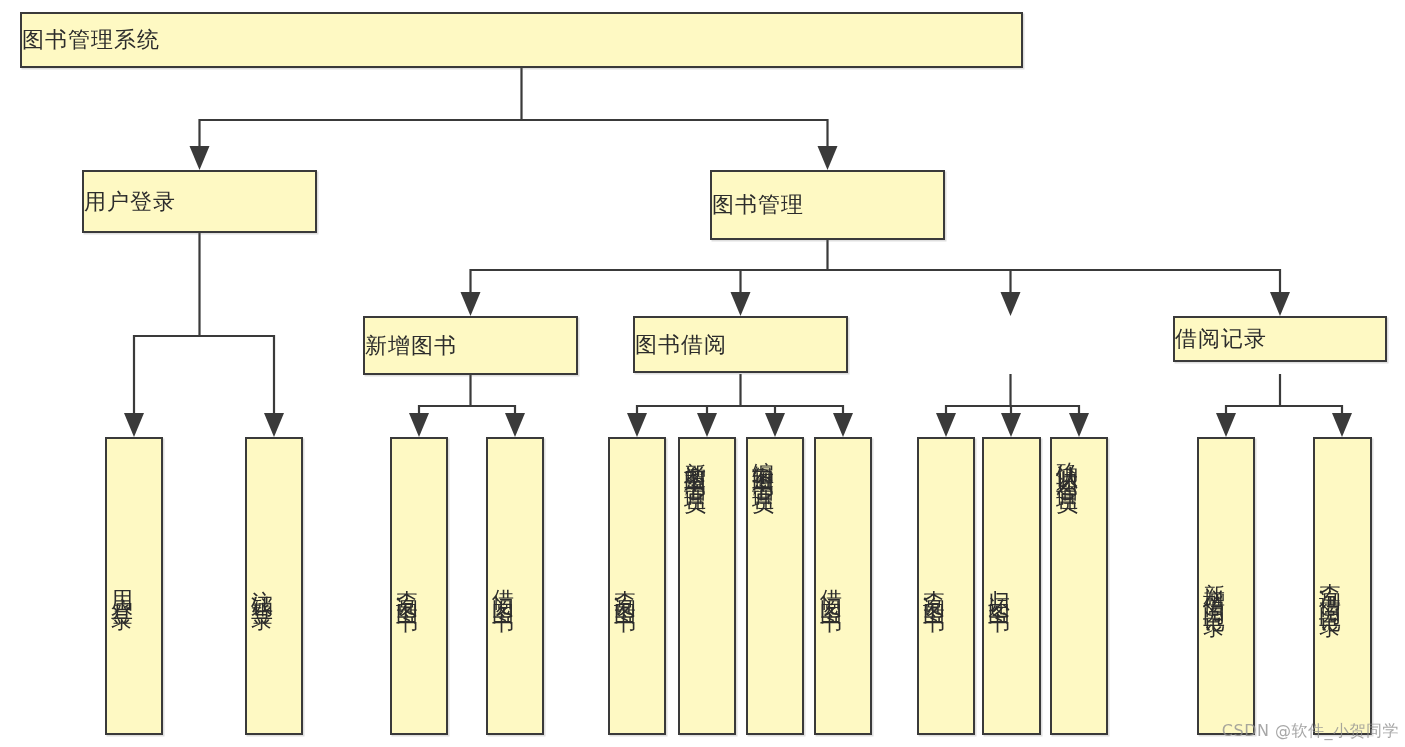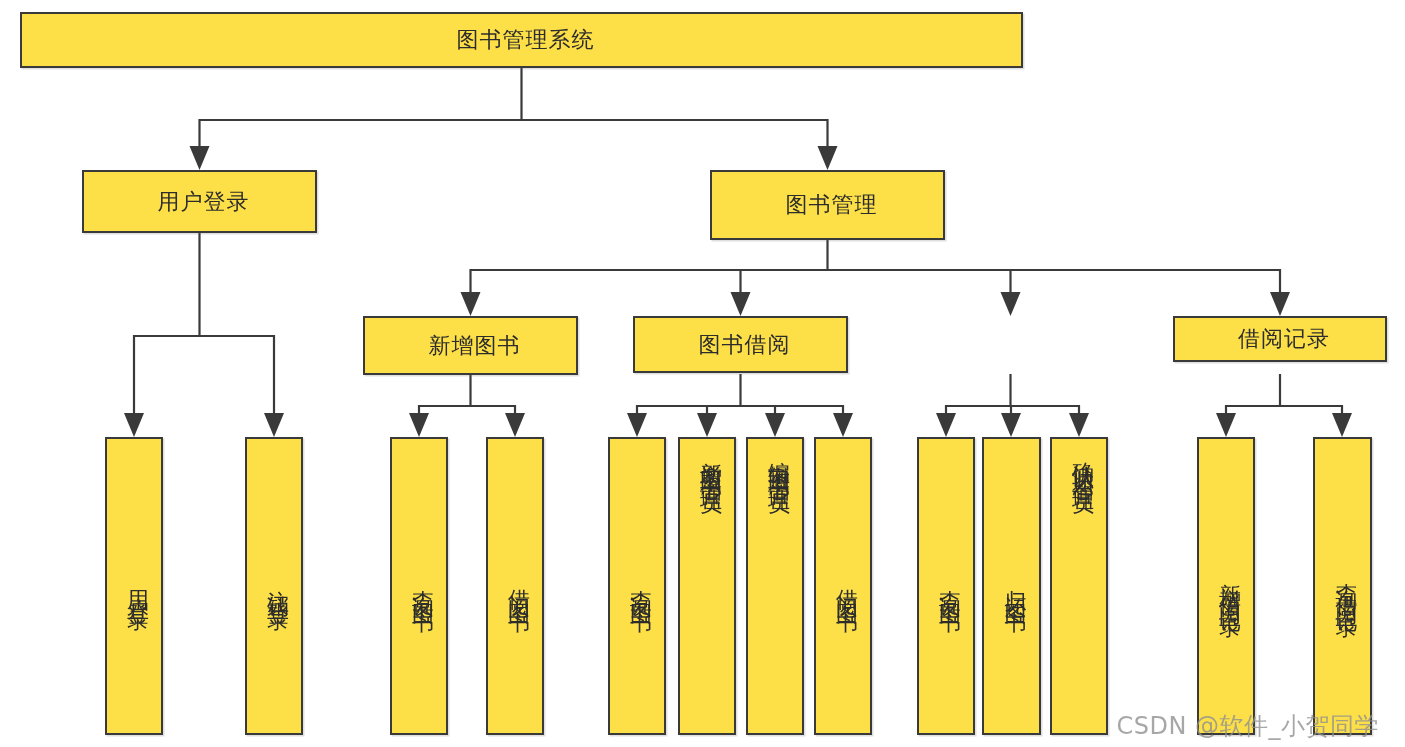--- a/index.html
+++ b/index.html
@@ -17,28 +17,26 @@
   }
   svg.wires {
     position: absolute;
     left: 0;
     top: 0;
     z-index: 1;
   }
   .node {
     position: absolute;
     box-sizing: border-box;
-    background: #fde047;
+    background: #fef9c3;
     border: 2.5px solid #3a3a3a;
     display: flex;
     align-items: center;
-    justify-content: center;
     z-index: 2;
     box-shadow: 1.5px 1.5px 0 rgba(110,110,110,0.22);
-    padding-left: 8px;
   }
   .node .lbl {
     font-size: 22px;
     color: #2c2c2c;
     letter-spacing: 1px;
     white-space: nowrap;
   }
   .node .vlbl {
     writing-mode: vertical-rl;
     text-orientation: mixed;
@@ -48,24 +46,24 @@
   }
   .node.tall {
     align-items: flex-start;
     padding-top: 5px;
   }
   .node.tall .vlbl {
     letter-spacing: 4.5px;
   }
   .watermark {
     position: absolute;
-    right: 26px;
+    right: 6px;
     bottom: 5px;
     z-index: 3;
-    font-size: 24px;
+    font-size: 16px;
     letter-spacing: 0.5px;
     color: rgba(145,145,145,0.8);
     white-space: nowrap;
     pointer-events: none;
     text-align: center;
   }
 </style>
 </head>
 <body>
 

